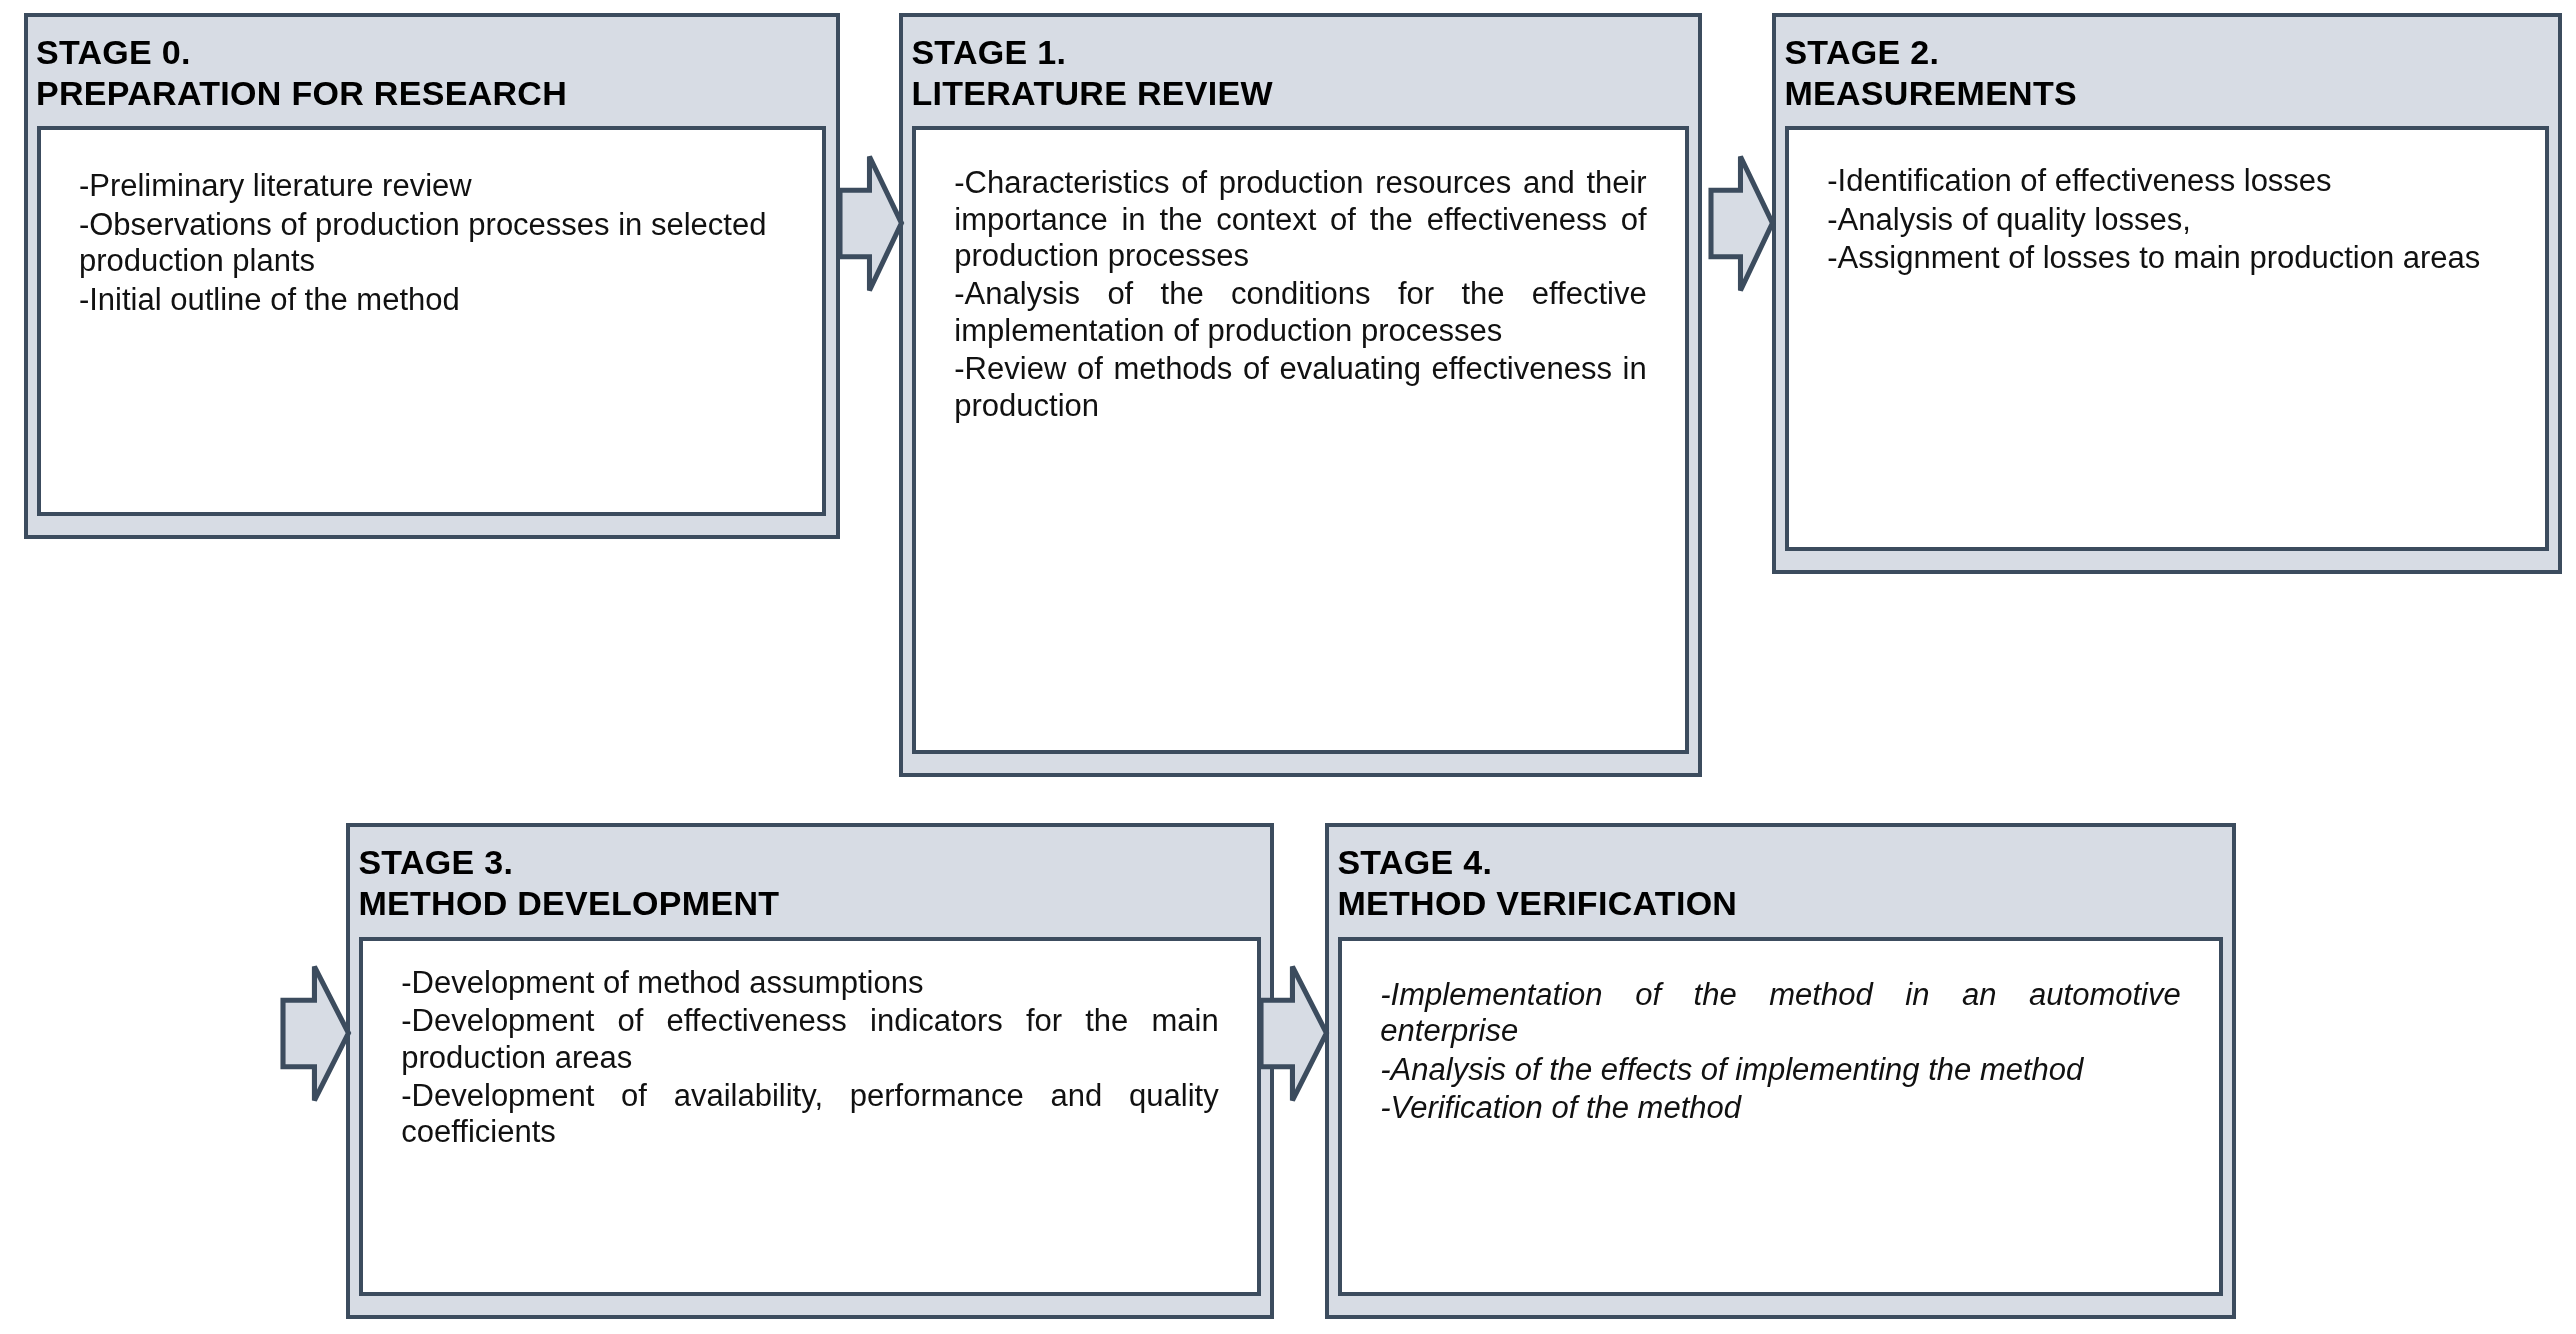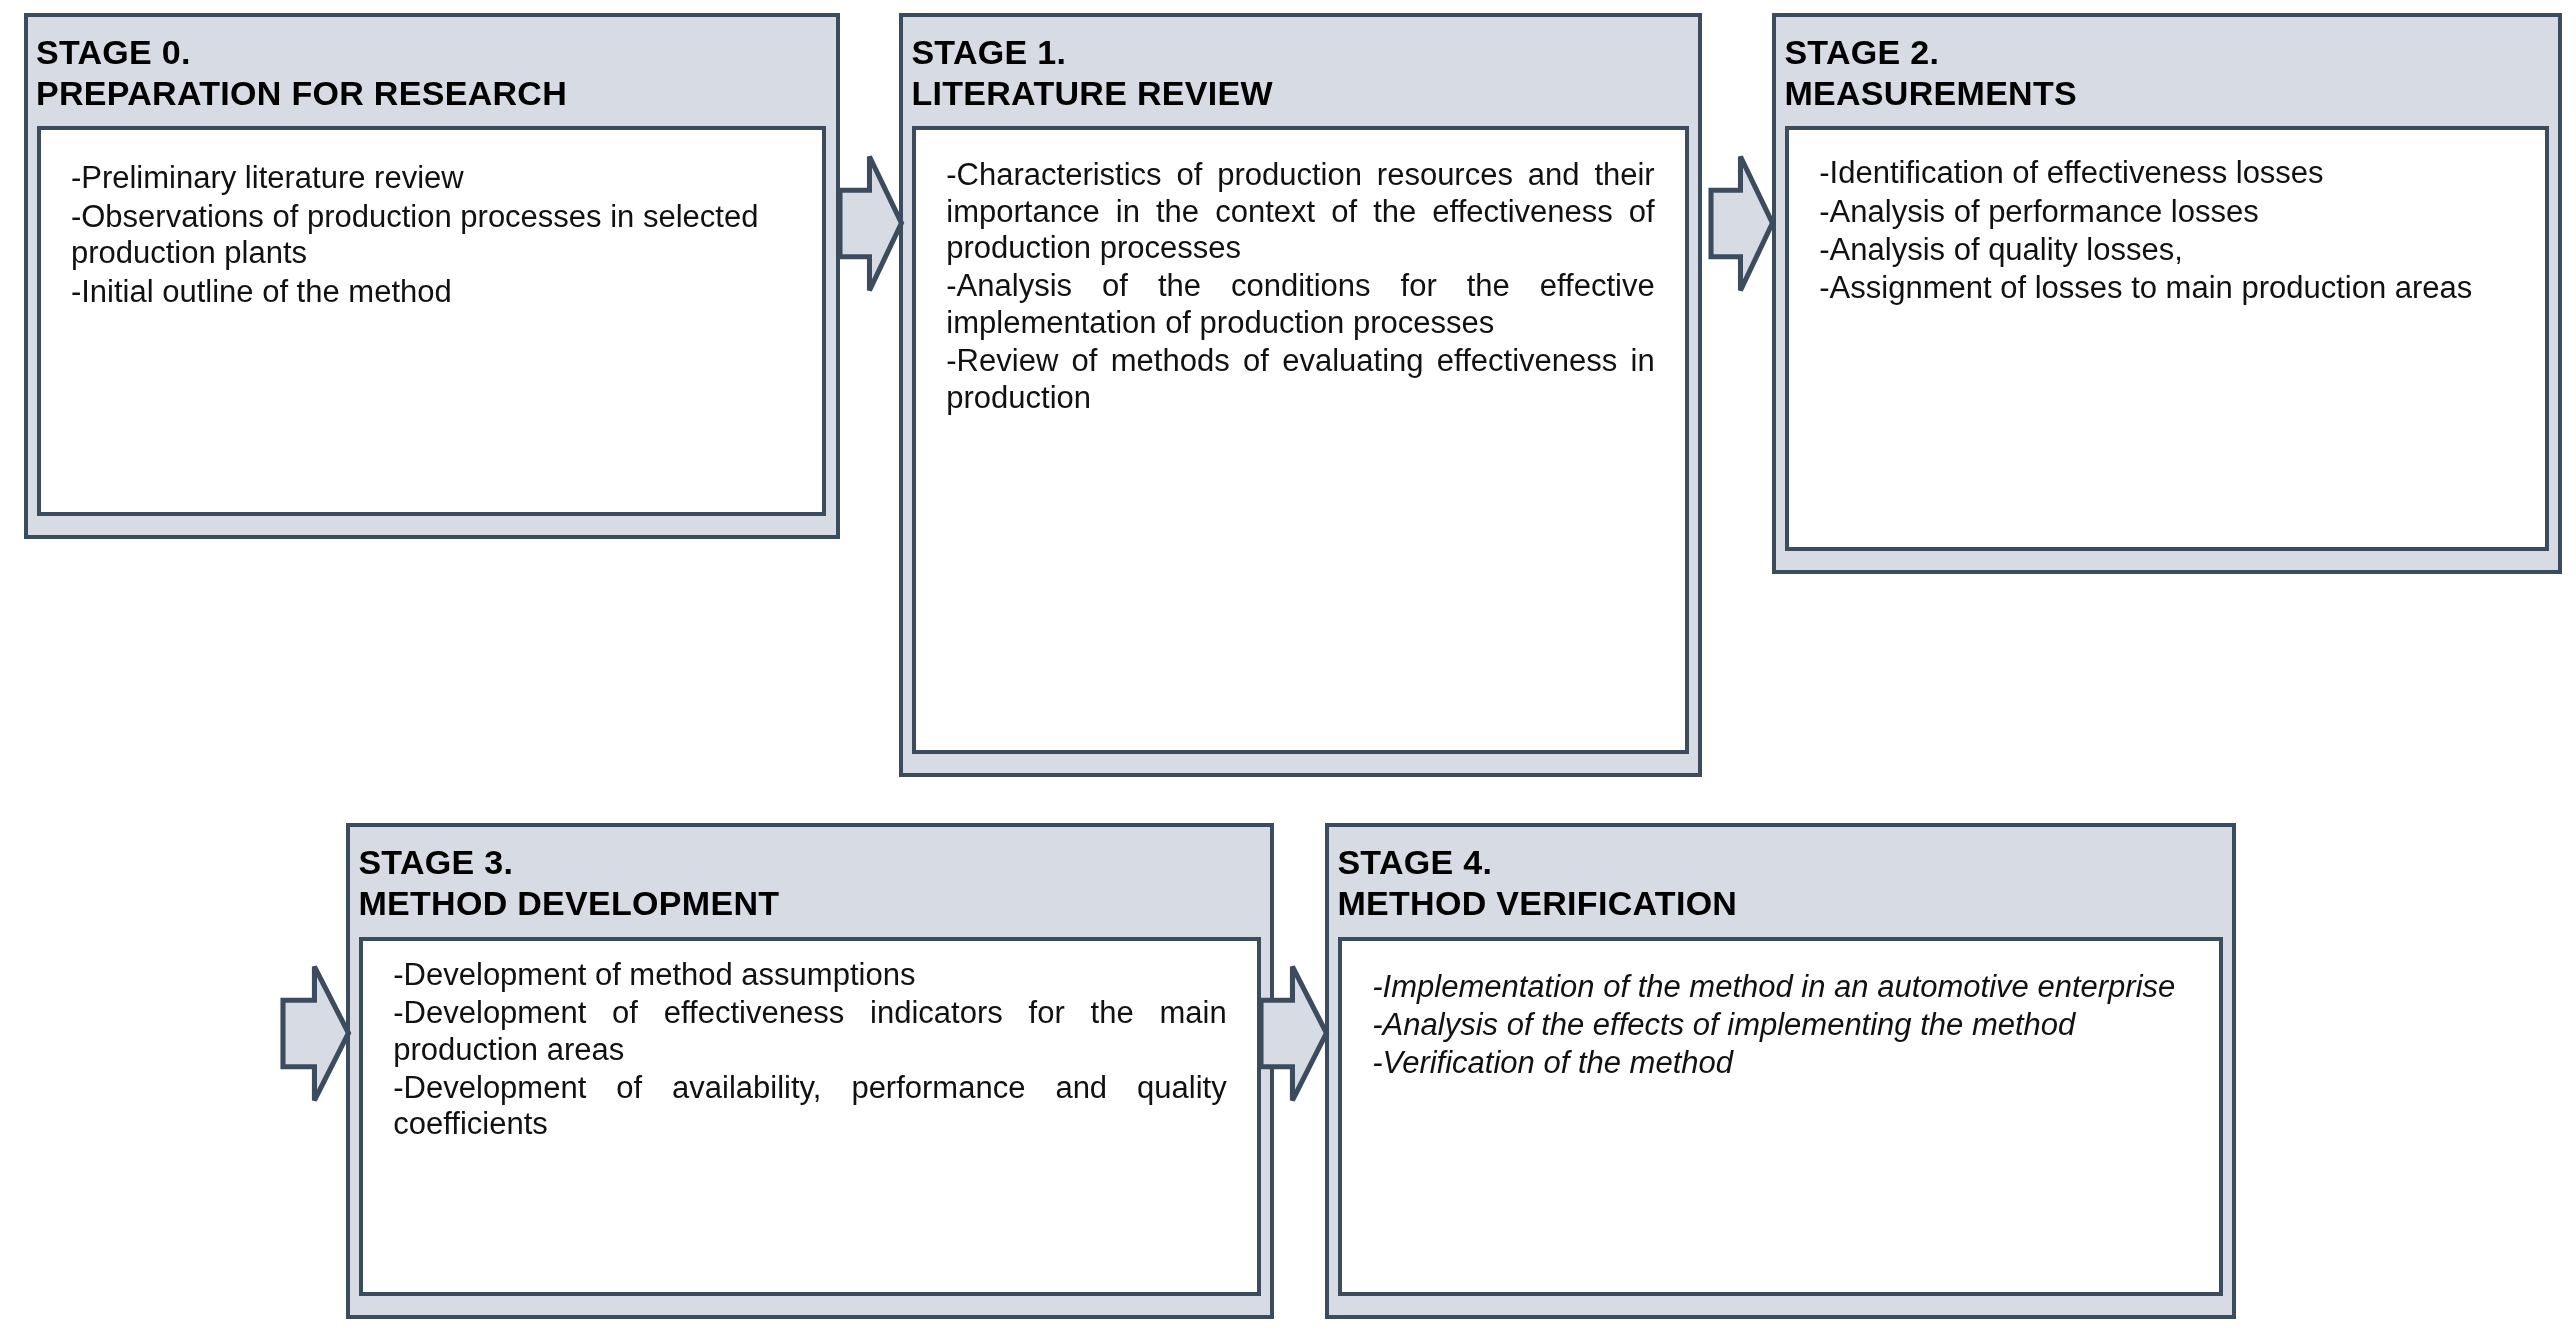--- a/index.html
+++ b/index.html
@@ -53,21 +53,21 @@
     flex: 1 1 auto;
     box-sizing: border-box;
     background: #ffffff;
     border: 4.2px solid #3c4c5e;
     margin: 0 9.3px 18.6px 9.3px;
     padding: 18.6px 22px 11.8px 22px;
     overflow: hidden;
   }
 
   .bullet-list {
-    margin: 8px;
+    margin: 16px;
     padding: 0;
     list-style: none;
   }
   .bullet-list li {
     color: #111111;
     font-family: "Liberation Sans", sans-serif;
     font-size: 31px;
     line-height: 1.18;
     margin: 0 0 1.7px 0;
     text-indent: 0;
@@ -143,21 +143,20 @@
   </div>
 
   <div class="stage-card" style="left:1772px; top:12.7px; width:790px; height:561px;">
     <div class="stage-title">
       <span class="ln">STAGE 2.</span>
       <span class="ln">MEASUREMENTS</span>
     </div>
     <div class="stage-body" style="padding-top:17px; padding-bottom:0;">
       <ul class="bullet-list">
         <li>-Identification of effectiveness losses</li>
-        <li>-Analysis of performance losses</li>
         <li>-Analysis of quality losses,</li>
         <li>-Assignment of losses to main production areas</li>
       </ul>
     </div>
   </div>
 
   <div class="arrow" style="left:283px; top:964px; width:68px; height:139px;">
     <svg viewBox="0 0 80 165" preserveAspectRatio="none">
       <polygon points="0,43 37,43 37,3 77,82 37,162 37,122 0,122"></polygon>
     </svg>

